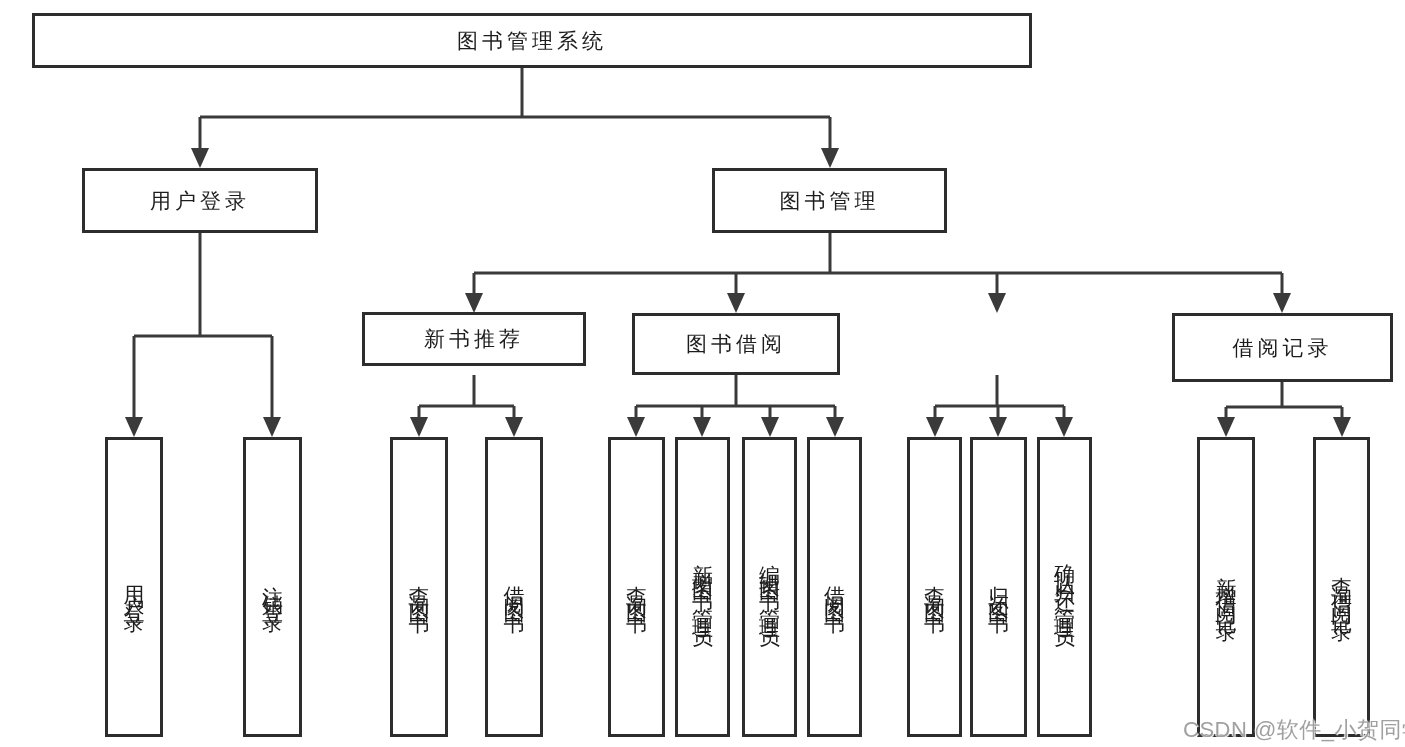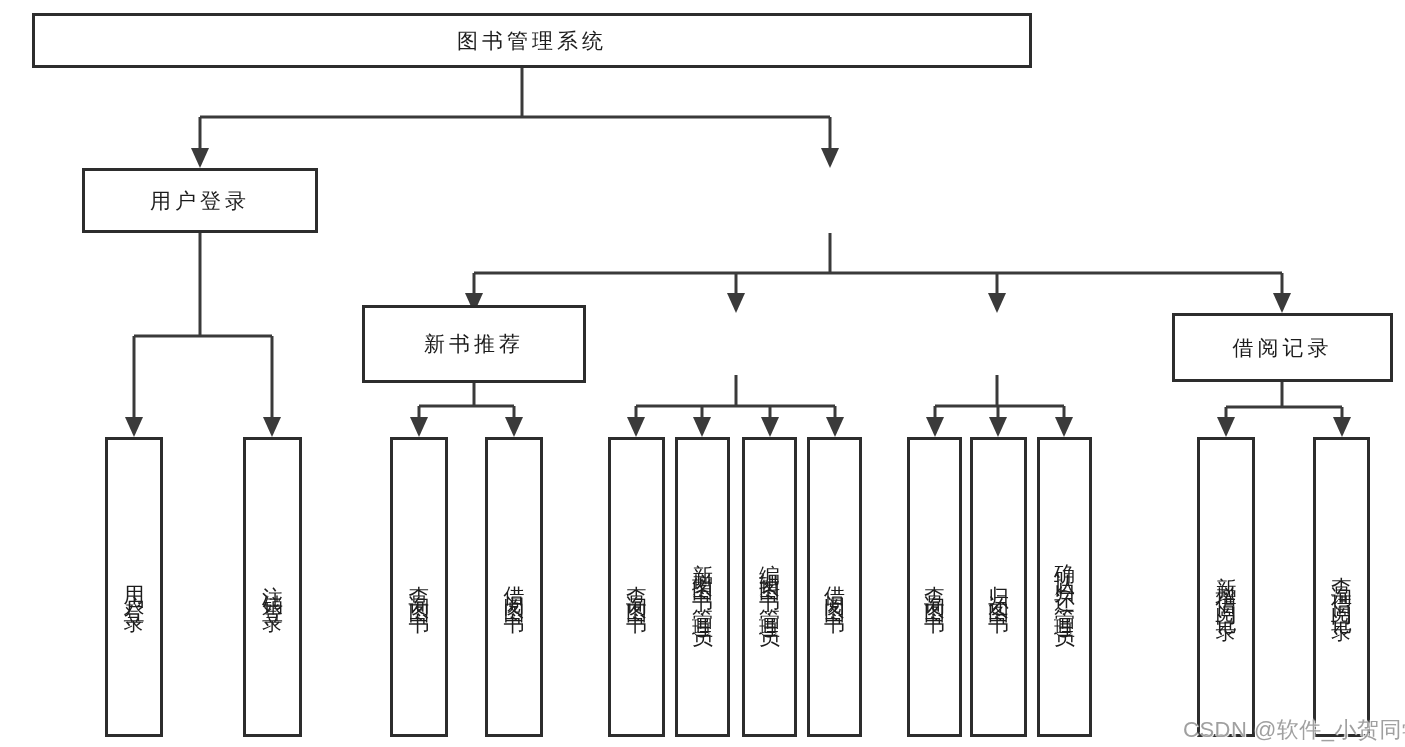--- a/index.html
+++ b/index.html
@@ -138,22 +138,24 @@
       <line x1="1226" y1="407" x2="1226" y2="420"></line>
       <polygon points="1217,417 1235,417 1226,437"></polygon>
       <line x1="1342" y1="407" x2="1342" y2="420"></line>
       <polygon points="1333,417 1351,417 1342,437"></polygon>
     </g>
   </svg>
 
   <div class="node" style="left:22px; top:13px; width:1000px; height:55px;margin-left:10px;">图书管理系统</div>
 
   <div class="node" style="left:82px; top:168px; width:236px; height:65px;">用户登录</div>
+  <div class="node" style="left:712px; top:168px; width:235px; height:65px;">图书管理</div>
 
-  <div class="node" style="left:362px; top:305px; width:224px; height:78px;">新书推荐</div>
+  <div class="node" style="left:362px; top:312px; width:224px; height:54px;">新书推荐</div>
+  <div class="node" style="left:632px; top:313px; width:208px; height:62px;">图书借阅</div>
   <div class="node" style="left:1172px; top:313px; width:221px; height:69px;">借阅记录</div>
 
   <div class="node vert" style="left:105px; top:437px; width:58px; height:300px;">用户登录</div>
   <div class="node vert" style="left:243px; top:437px; width:59px; height:300px;">注销登录</div>
 
   <div class="node vert" style="left:390px; top:437px; width:58px; height:300px;">查询图书</div>
   <div class="node vert" style="left:485px; top:437px; width:58px; height:300px;">借阅图书</div>
 
   <div class="node vert" style="left:608px; top:437px; width:57px; height:300px;">查询图书</div>
   <div class="node vert" style="left:675px; top:437px; width:55px; height:300px;">新增图书（管理员）</div>

